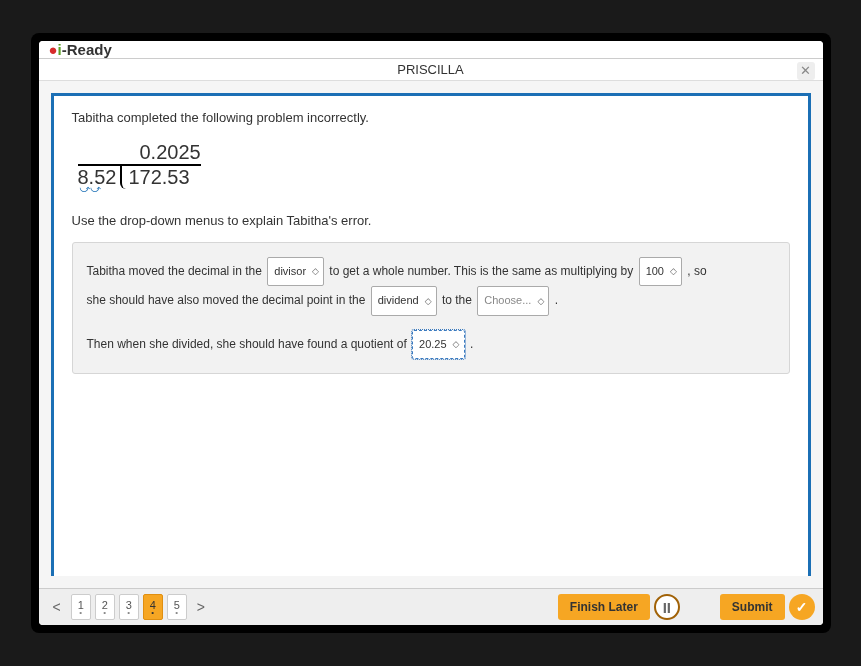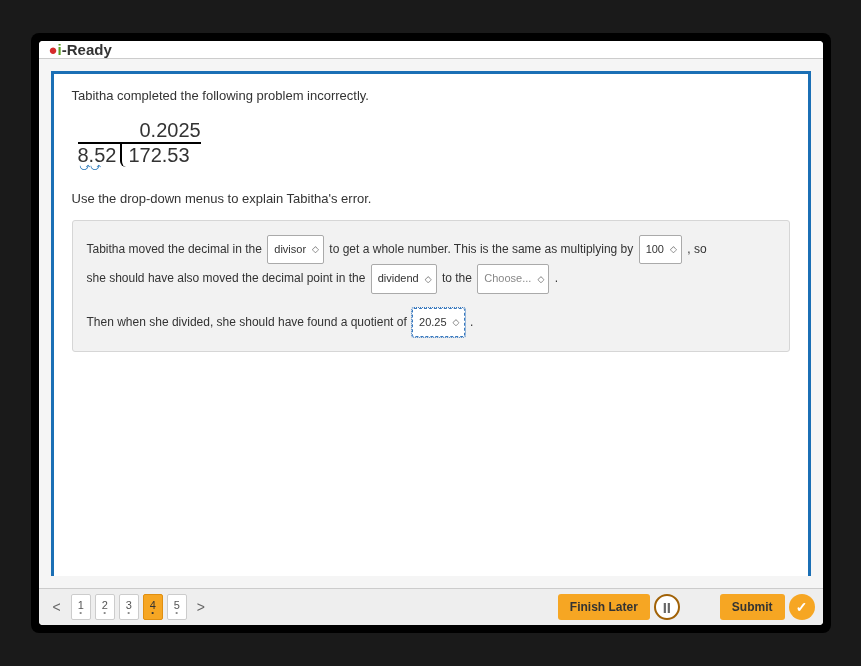--- a/index.html
+++ b/index.html
@@ -222,20 +222,24 @@
 </head>
 <body>
 
 <div class="monitor">
   <div class="app">
 
     <div class="brand-bar">
       <span class="i-red">●</span><span class="i-green">i</span><span class="rest"><span>-</span><span>Ready</span></span>
     </div>
 
+    <div class="student-bar">
+      <span>PRISCILLA</span>
+      <span class="close-x">✕</span>
+    </div>
 
     <div class="content">
       <div class="problem-text">Tabitha completed the following problem incorrectly.</div>
 
       <div class="division">
         <div class="quotient">0.2025</div>
         <div class="row2">
           <div class="divisor">
             <span>8.52</span>
             <span class="arc">⤻⤻</span>

